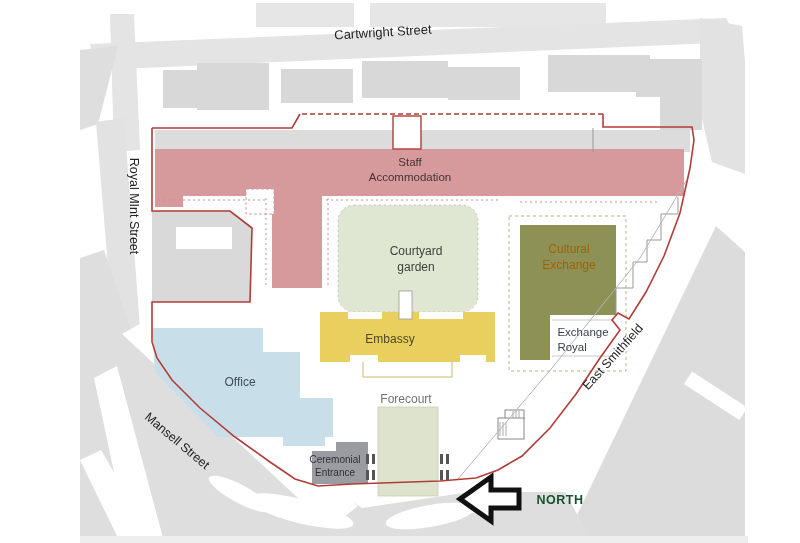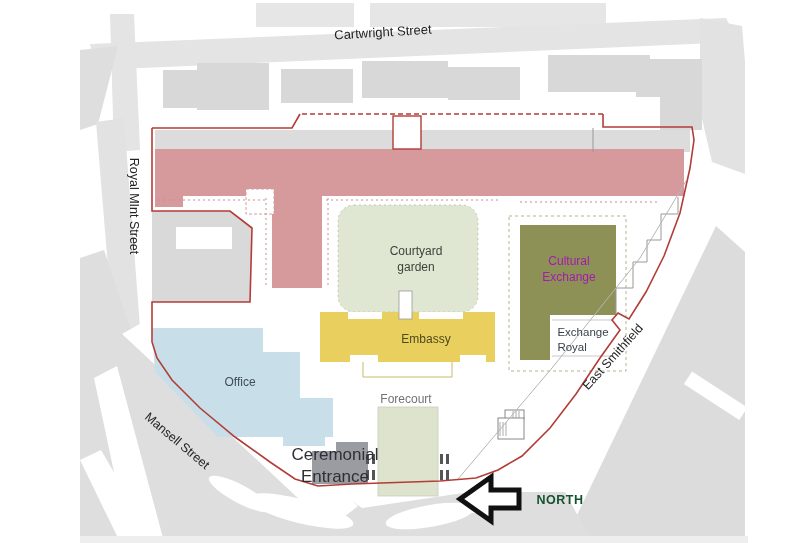--- a/index.html
+++ b/index.html
@@ -127,33 +127,37 @@
     </g>
 
     <polygon points="460,499 491,477 491,490 519,490 519,508 491,508 491,521" fill="#fff" stroke="#111" stroke-width="5" stroke-linejoin="miter"></polygon>
   </svg>
 
   <div class="lbl street" style="left:383px;top:33px;transform:translate(-50%,-50%) rotate(-3.5deg);font-size:13px;">Cartwright Street</div>
   <div class="lbl street" style="left:134px;top:206px;transform:translate(-50%,-50%) rotate(90deg);">Royal MInt Street</div>
   <div class="lbl street" style="left:177px;top:441px;transform:translate(-50%,-50%) rotate(40deg);">Mansell Street</div>
   <div class="lbl street" style="left:613px;top:357px;transform:translate(-50%,-50%) rotate(-48deg);">East Smithfield</div>
 
+  <div class="lbl" style="left:410px;top:170px;font-size:11.5px;color:#453434;">
+    <span class="l">Staff</span>
+    <span class="l">Accommodation</span>
+  </div>
   <div class="lbl" style="left:408px;top:260px;color:#3c423a;margin-left:8px;">
     <span class="l">Courtyard</span>
     <span class="l">garden</span>
   </div>
-  <div class="lbl" style="left:569px;top:270px;color:#a21caf;">
+  <div class="lbl" style="left:569px;top:258px;color:#a16207;">
     <span class="l">Cultural</span>
     <span class="l">Exchange</span>
   </div>
-  <div class="lbl" style="left:426px;top:340px;color:#4f4820;">Embassy</div>
+  <div class="lbl" style="left:390px;top:340px;color:#4f4820;">Embassy</div>
   <div class="lbl" style="left:583px;top:340px;font-size:11.5px;color:#39414b;text-align:left;">
     <span class="l">Exchange</span>
     <span class="l">Royal</span>
   </div>
   <div class="lbl" style="left:240px;top:383px;color:#3e4e5a;text-align:center;">Office</div>
   <div class="lbl" style="left:406px;top:400px;color:#737373;">Forecourt</div>
-  <div class="lbl" style="left:335px;top:466px;font-size:17px;color:#2f2f37;">
+  <div class="lbl" style="left:335px;top:466px;font-size:10px;color:#2f2f37;">
     <span class="l">Ceremonial</span>
     <span class="l">Entrance</span>
   </div>
   <div class="lbl north-lbl" style="left:560px;top:500px;">NORTH</div>
 </div>
 
 </body></html>

